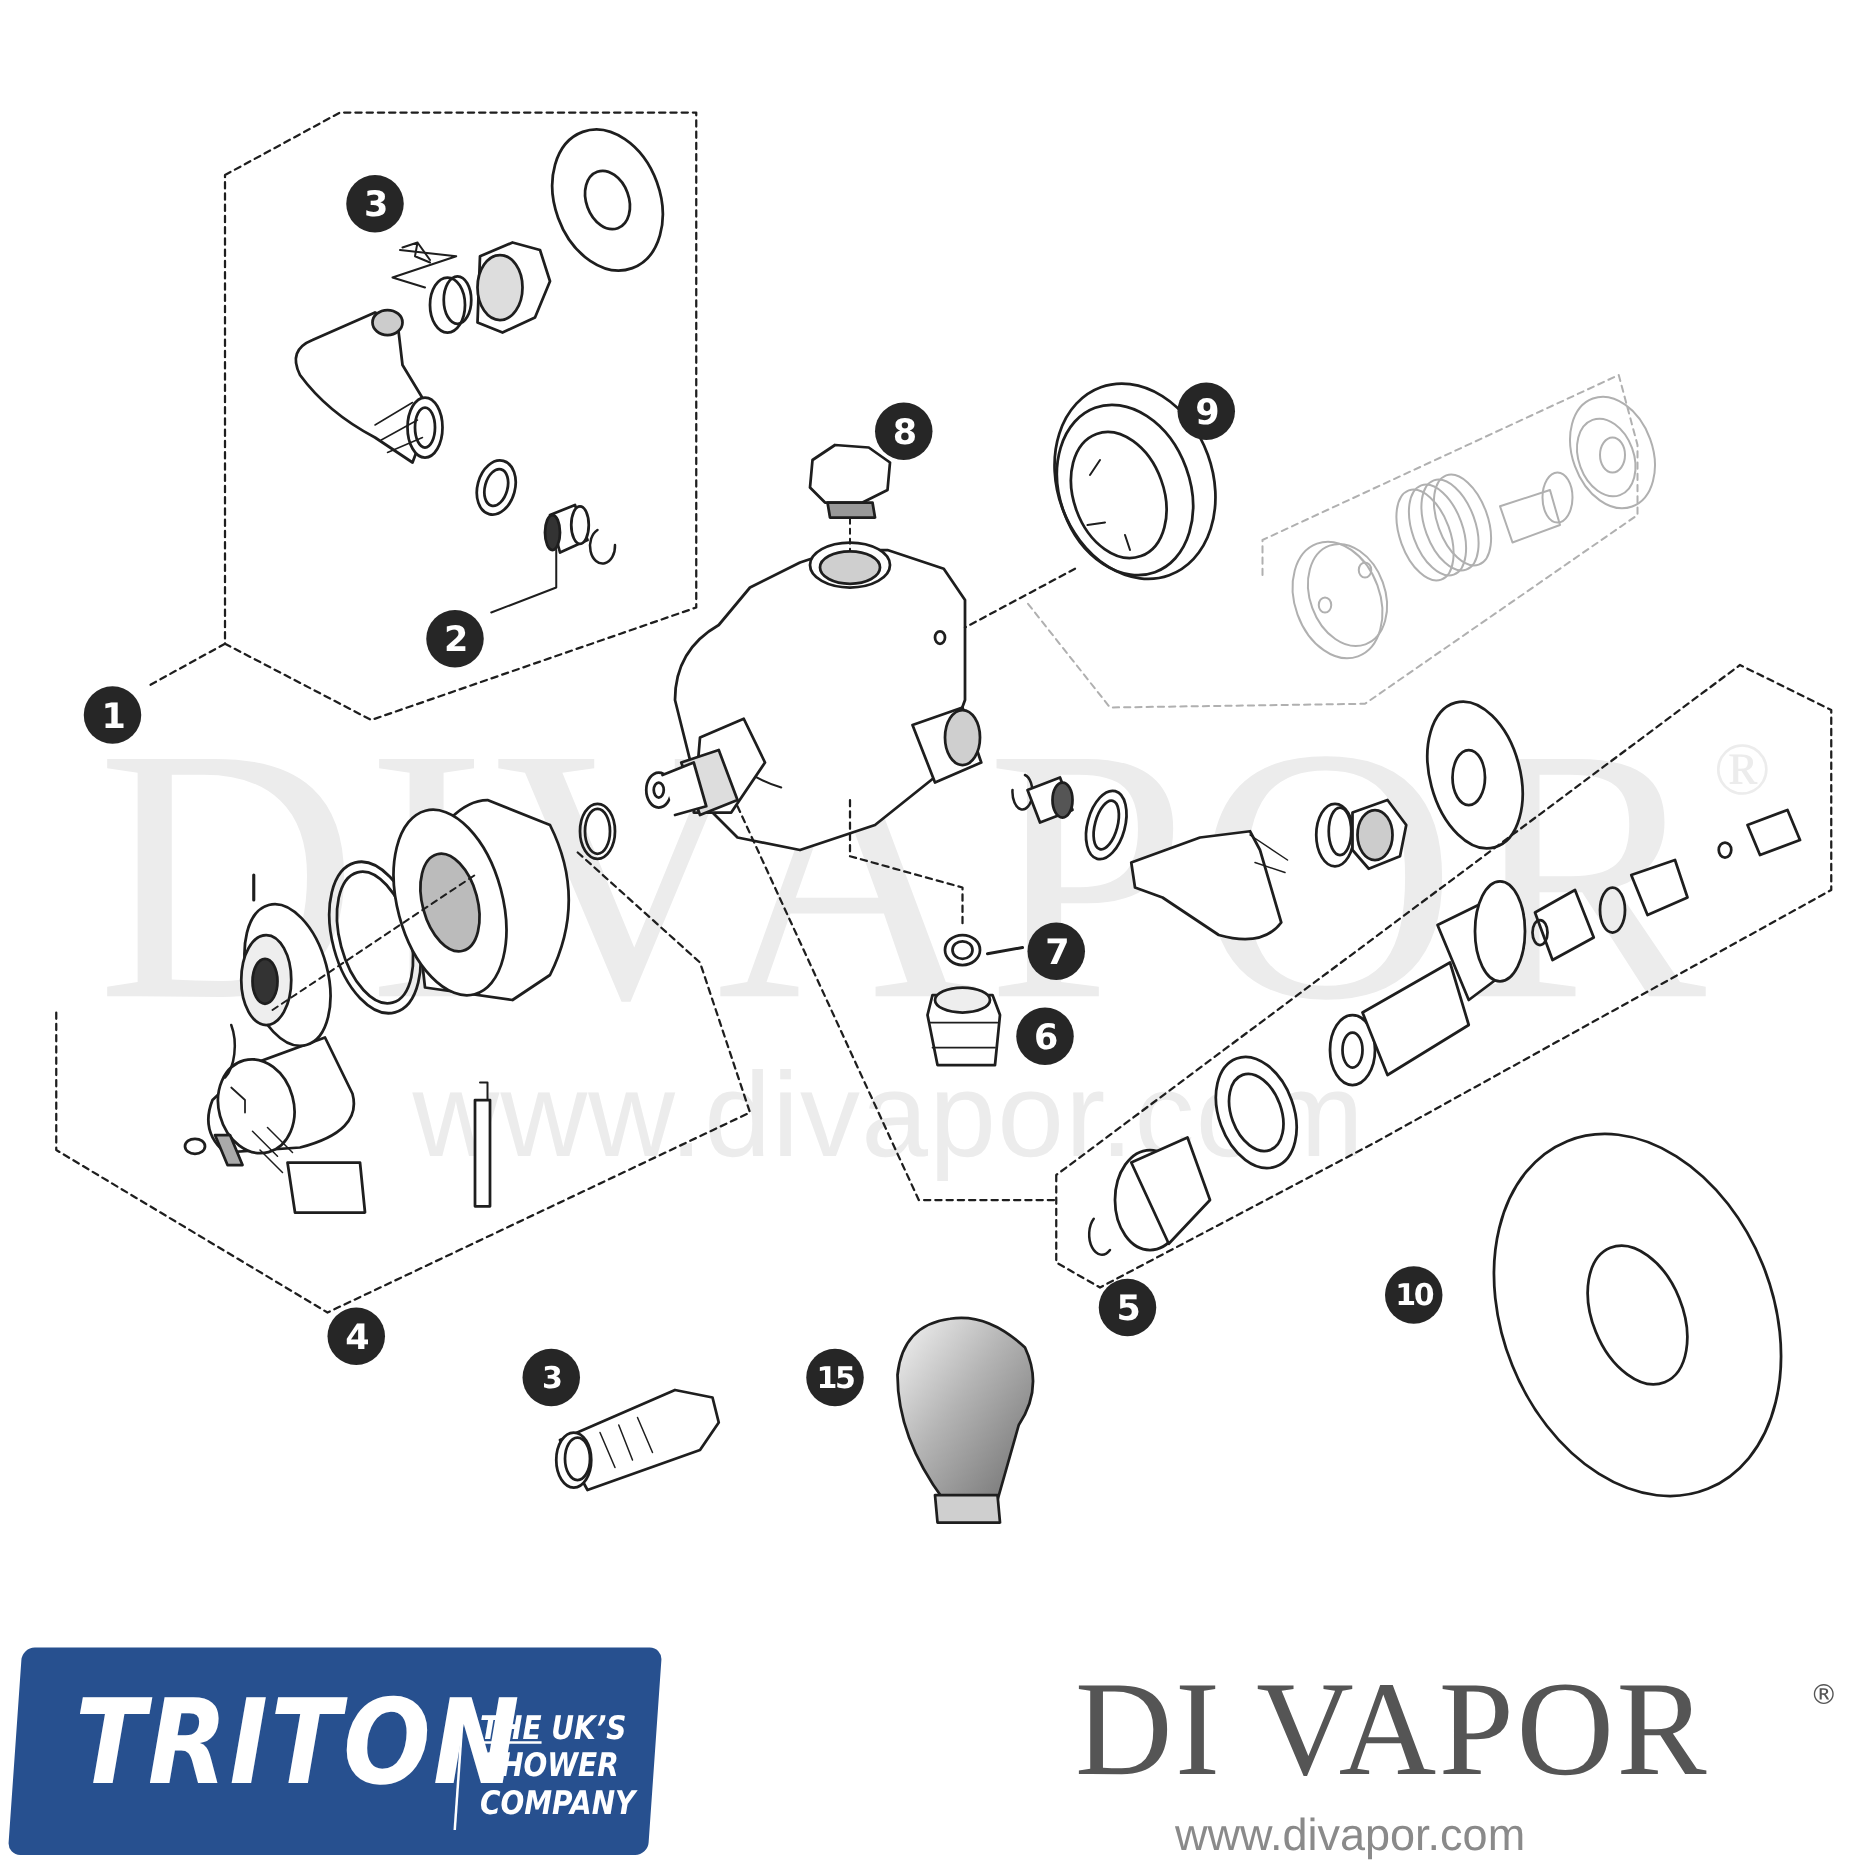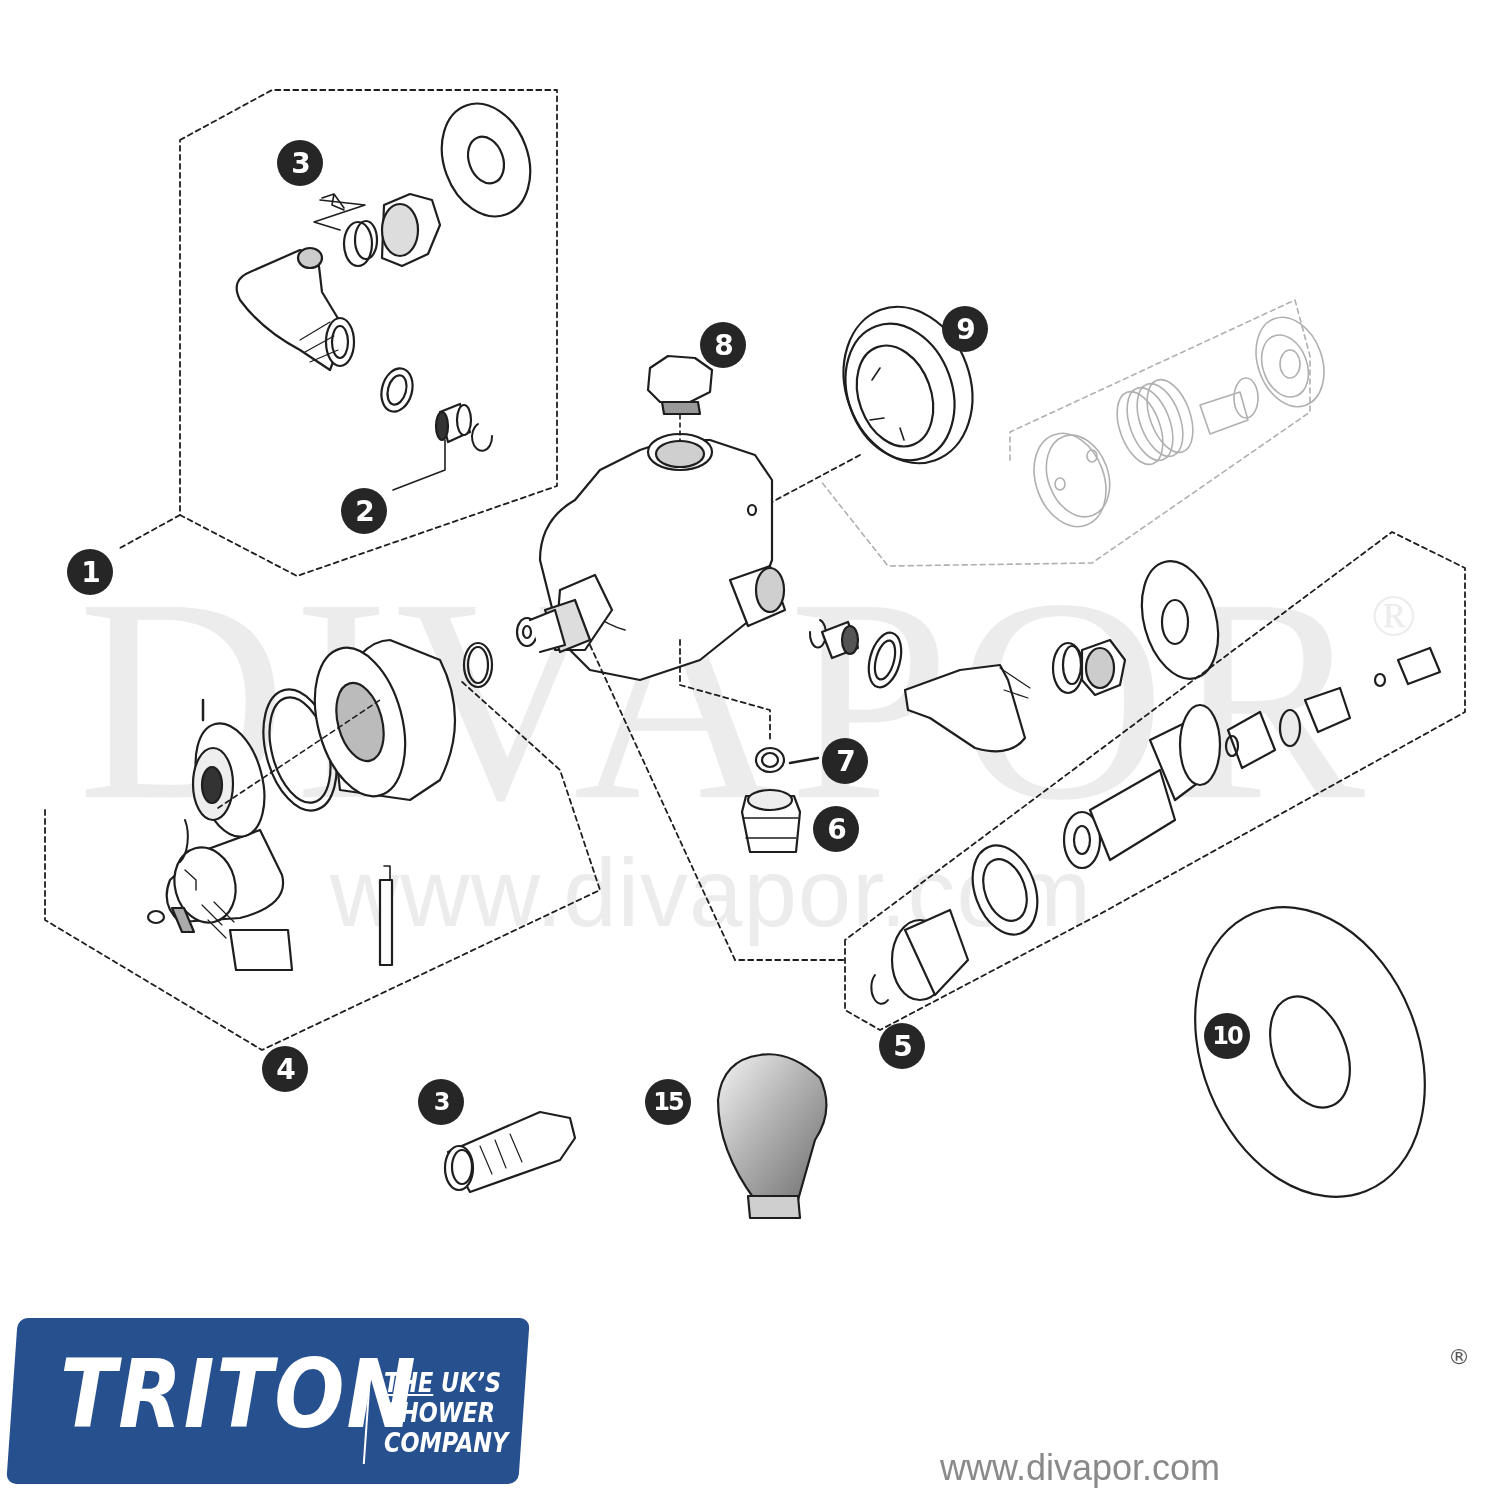--- a/index.html
+++ b/index.html
@@ -236,37 +236,38 @@
     </div>
   <div class="callout" style="left:813px;top:806px;">
       <span>6</span>
     </div>
   <div class="callout" style="left:262px;top:1046px;">
       <span>4</span>
     </div>
   <div class="callout" style="left:879px;top:1023px;">
       <span>5</span>
     </div>
-  <div class="callout two" style="left:1204px;top:1013px;">
+  <div class="callout two" style="left:1108px;top:1013px;">
       <span>10</span>
     </div>
   <div class="callout two" style="left:418px;top:1079px;">
       <span>3</span>
     </div>
   <div class="callout two" style="left:645px;top:1079px;">
       <span>15</span>
     </div>
 
   <div class="triton">
     <div class="triton-bg"></div>
     <div class="triton-name">TRITON</div>
     <div class="triton-div"></div>
     <div class="triton-tag">
       <div><span class="ul">THE</span><span> UK’S</span></div>
       <div>SHOWER</div>
       <div>COMPANY</div>
     </div>
   </div>
 
+  <div class="dv-logo">DI VAPOR</div>
   <div class="dv-reg">®</div>
   <div class="dv-url">www.divapor.com</div>
 
 </div>
 
 </body></html>

